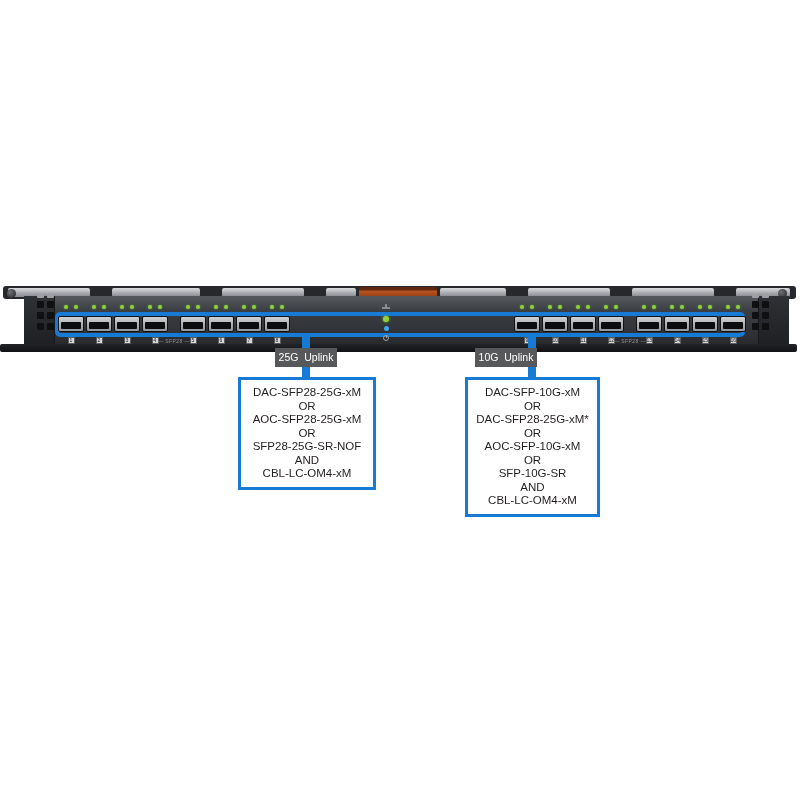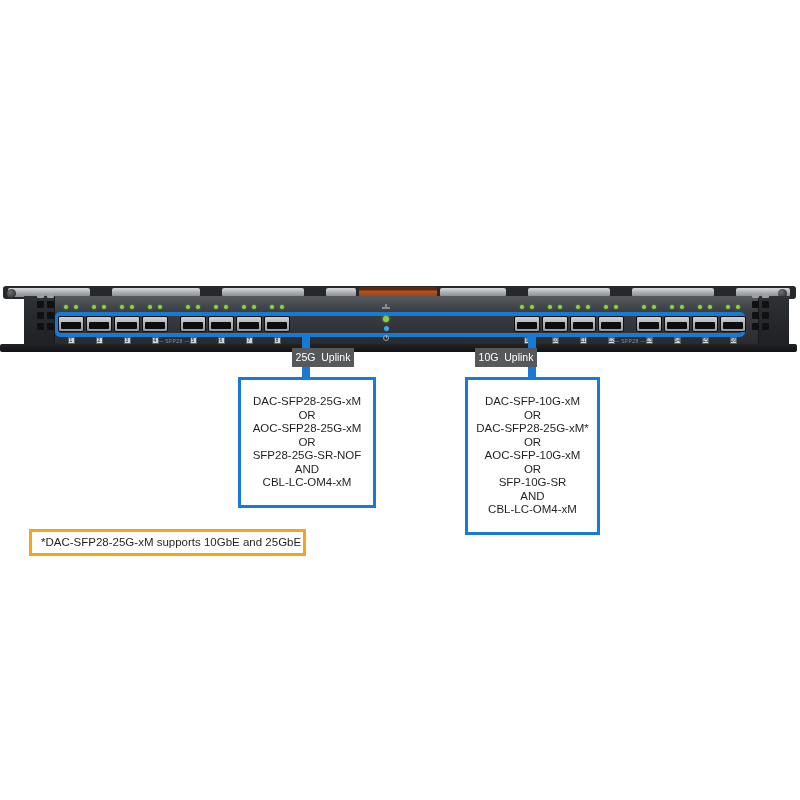--- a/index.html
+++ b/index.html
@@ -47,21 +47,21 @@
   .led-beacon{position:absolute;left:384px;top:326px;width:5px;height:5px;border-radius:50%;
               background:var(--led-blue,#41a6ea);}
   .icon-power{position:absolute;left:383px;top:335px;width:6px;height:6px;box-sizing:border-box;
               border:1px solid #9aa0a4;border-radius:50%;}
   .icon-power::after{content:"";position:absolute;left:1.5px;top:-1.5px;width:1px;height:3px;background:#9aa0a4;}
   
   .connector{position:absolute;top:333px;width:8px;height:46px;background:var(--blue,#177bd6);}
   .uplink-label{position:absolute;top:348px;width:62px;height:19px;background:var(--label-gray,#57585a);
                 color:#fff;font-size:10.5px;line-height:19px;text-align:center;white-space:pre;}
   .callout{position:absolute;box-sizing:border-box;background:#fff;border:3px solid var(--blue,#177bd6);
-           padding:15px 0;text-align:center;font-size:11.5px;line-height:13.5px;color:#231f20;}
+           padding:6px 0;text-align:center;font-size:11.5px;line-height:13.5px;color:#231f20;}
   .footnote{position:absolute;left:29px;top:529px;width:277px;height:27px;box-sizing:border-box;
             background:#fff;border:3px solid var(--orange,#f2a61f);font-size:11.5px;line-height:21px;
             padding-left:9px;color:#231f20;white-space:nowrap;}
 </style>
 </head>
 <body>
 
 <div class="canvas">
 
   <div class="rail"></div>
@@ -173,21 +173,21 @@
       <div class="sfp-label" style="left: 630px;">SFP28</div>
     </div>
 
   <div class="icon-locator"></div>
   <div class="led-status"></div>
   <div class="led-beacon"></div>
   <div class="icon-power"></div>
 
   <div class="connector" style="left:302px"></div>
   <div class="connector" style="left:528px"></div>
-  <div class="uplink-label" style="left:292px">25G  Uplink</div>
+  <div class="uplink-label" style="left:275px">25G  Uplink</div>
   <div class="uplink-label" style="left:475px">10G  Uplink</div>
 
   <div class="callout" style="left:238px;top:377px;width:138px">
       <div>DAC-SFP28-25G-xM</div>
       <div>OR</div>
       <div>AOC-SFP28-25G-xM</div>
       <div>OR</div>
       <div>SFP28-25G-SR-NOF</div>
       <div>AND</div>
       <div>CBL-LC-OM4-xM</div>
@@ -197,15 +197,14 @@
       <div>OR</div>
       <div>DAC-SFP28-25G-xM*</div>
       <div>OR</div>
       <div>AOC-SFP-10G-xM</div>
       <div>OR</div>
       <div>SFP-10G-SR</div>
       <div>AND</div>
       <div>CBL-LC-OM4-xM</div>
     </div>
 
-  <div class="footnote">*DAC-SFP28-25G-xM supports 10GbE and 25GbE</div>
 
 </div>
 
 </body></html>

